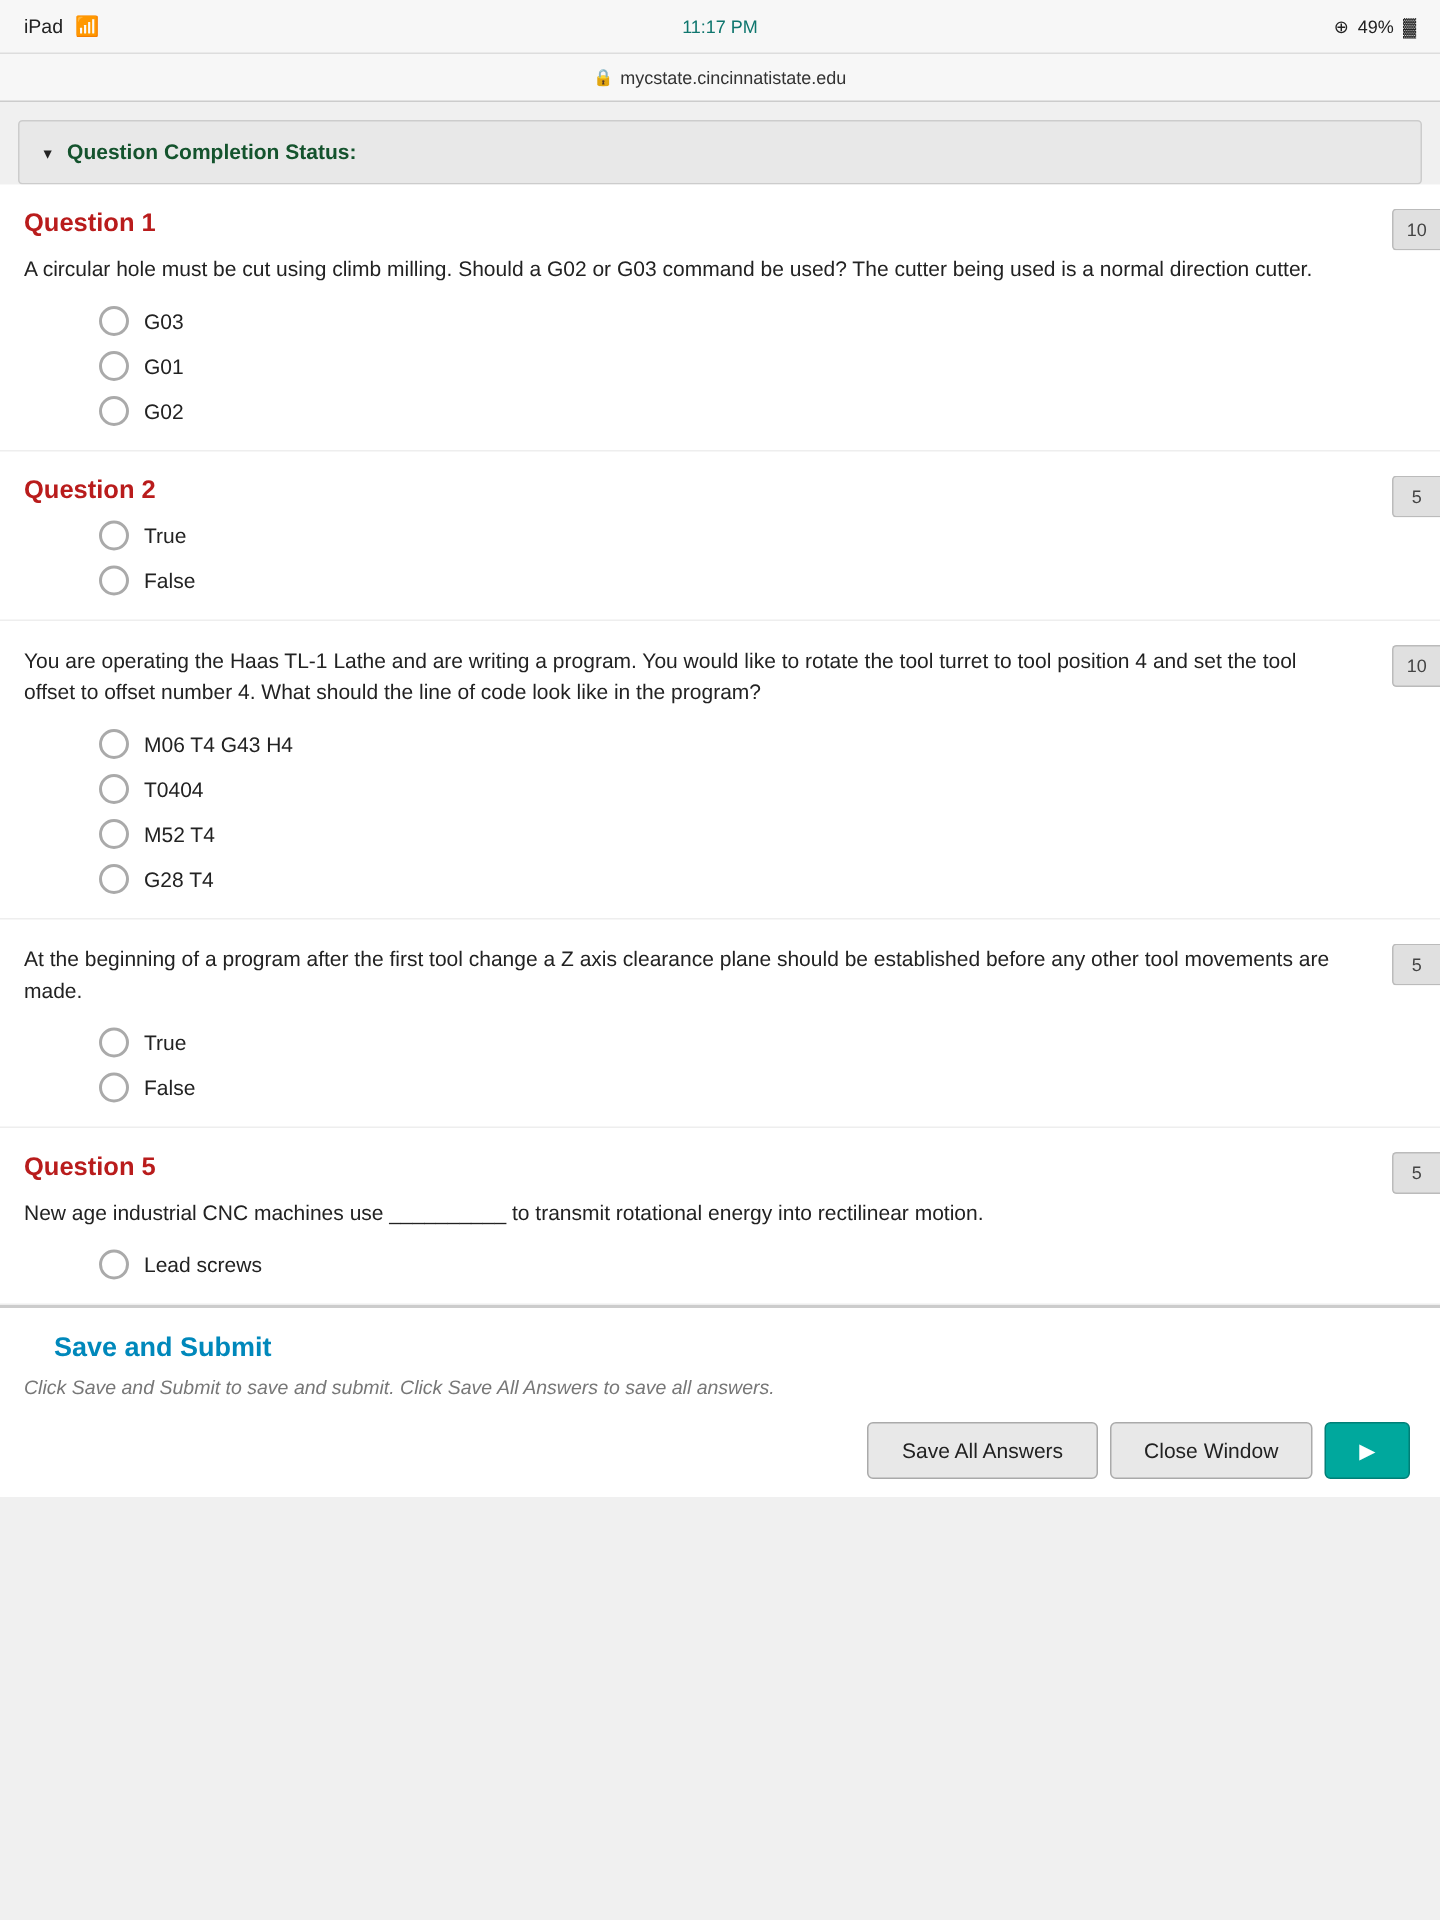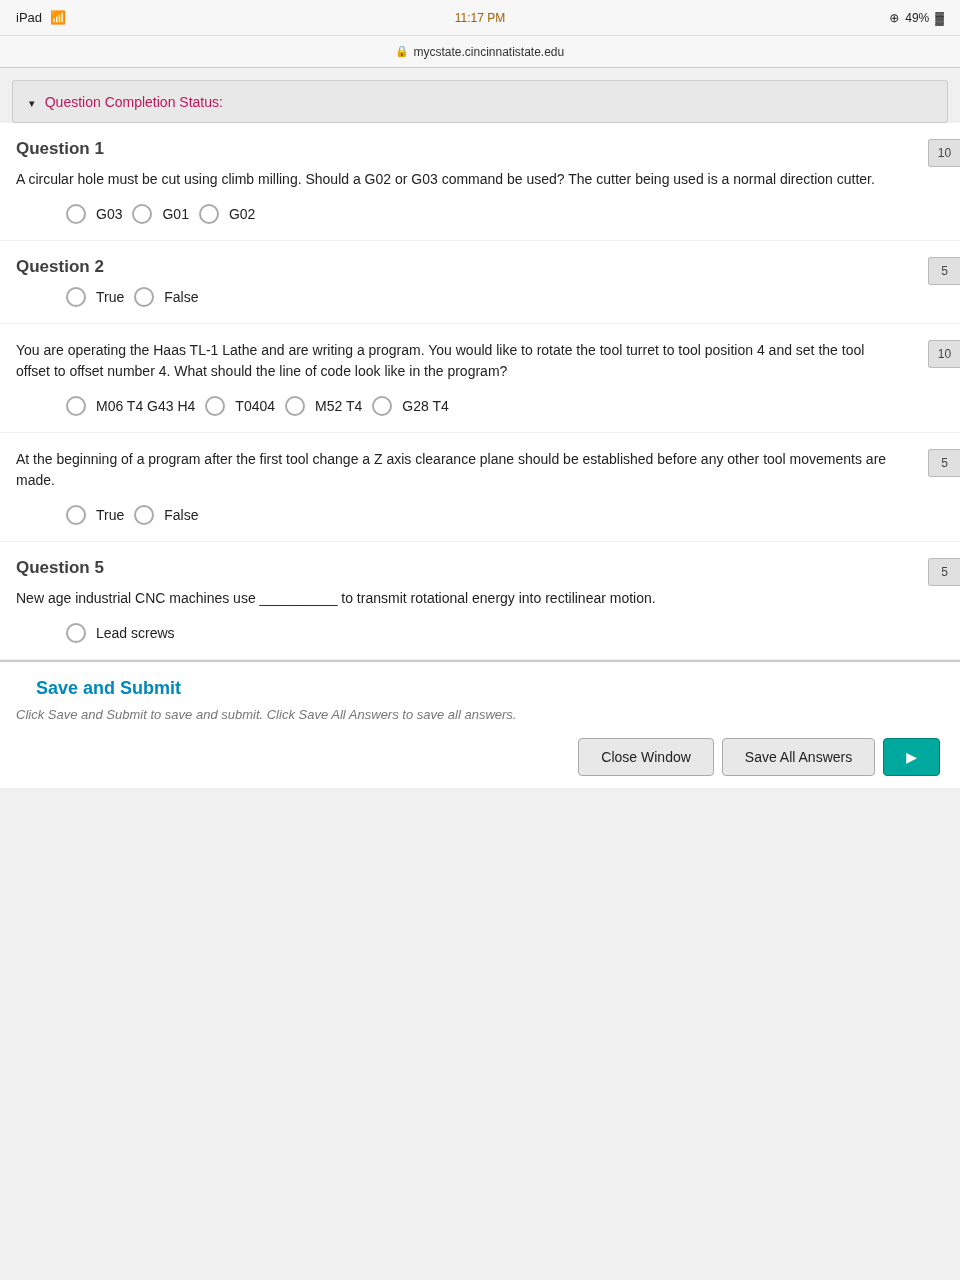--- a/index.html
+++ b/index.html
@@ -18,21 +18,21 @@
       background: #f7f7f7;
       height: 36px;
       display: flex;
       align-items: center;
       justify-content: space-between;
       padding: 0 16px;
       font-size: 13px;
       border-bottom: 1px solid #ddd;
     }
     .status-bar-left { display: flex; align-items: center; gap: 8px; }
-    .status-bar-center { position: absolute; left: 50%; transform: translateX(-50%); font-size: 12px; color: #a16207; }
+    .status-bar-center { position: absolute; left: 50%; transform: translateX(-50%); font-size: 12px; color: #0f766e; }
     .status-bar-right { display: flex; align-items: center; gap: 6px; font-size: 12px; }
 
     
     .url-bar {
       background: #f7f7f7;
       height: 32px;
       display: flex;
       align-items: center;
       justify-content: center;
       border-bottom: 1px solid #ccc;
@@ -43,42 +43,42 @@
 
     
     .completion-status-bar {
       background: #e8e8e8;
       border: 1px solid #ccc;
       margin: 12px 12px 0 12px;
       padding: 12px 16px;
       border-radius: 3px;
     }
     .completion-status-bar .label {
-      color: #be185d;
-      font-weight: normal;
+      color: #14532d;
+      font-weight: bold;
       font-size: 14px;
     }
     .collapse-arrow { font-size: 11px; margin-right: 6px; }
 
     
     .main-content {
       background: #fff;
       margin: 0 0 0 0;
       padding: 0 0 0 0;
     }
 
     
     .question-block {
       padding: 16px 60px 16px 16px;
       border-bottom: 1px solid #eee;
       position: relative;
     }
 
     .question-title {
-      color: #404040;
+      color: #b91c1c;
       font-weight: bold;
       font-size: 17px;
       margin-bottom: 10px;
     }
 
     .question-points-badge {
       position: absolute;
       right: 0;
       top: 16px;
       background: #e0e0e0;
@@ -95,20 +95,21 @@
     .question-text {
       font-size: 14px;
       color: #222;
       margin-bottom: 14px;
       line-height: 1.5;
     }
 
     
     .radio-group {
       display: flex;
+      flex-direction: column;
       gap: 10px;
       padding-left: 50px;
     }
 
     .radio-option {
       display: flex;
       align-items: center;
       gap: 10px;
       font-size: 14px;
       cursor: pointer;
@@ -276,17 +277,17 @@
           <span>Lead screws</span>
         </label>
       </div>
     </div>
   </div>
 
 <div class="save-submit-section">
   <div class="save-submit-title">Save and Submit</div>
   <div class="save-submit-hint">Click Save and Submit to save and submit. Click Save All Answers to save all answers.</div>
   <div class="footer-buttons">
+    <button class="btn">Save All Answers</button>
     <button class="btn">Close Window</button>
-    <button class="btn">Save All Answers</button>
     <button class="btn btn-teal">▶</button>
   </div>
 </div>
 
 </body></html>

